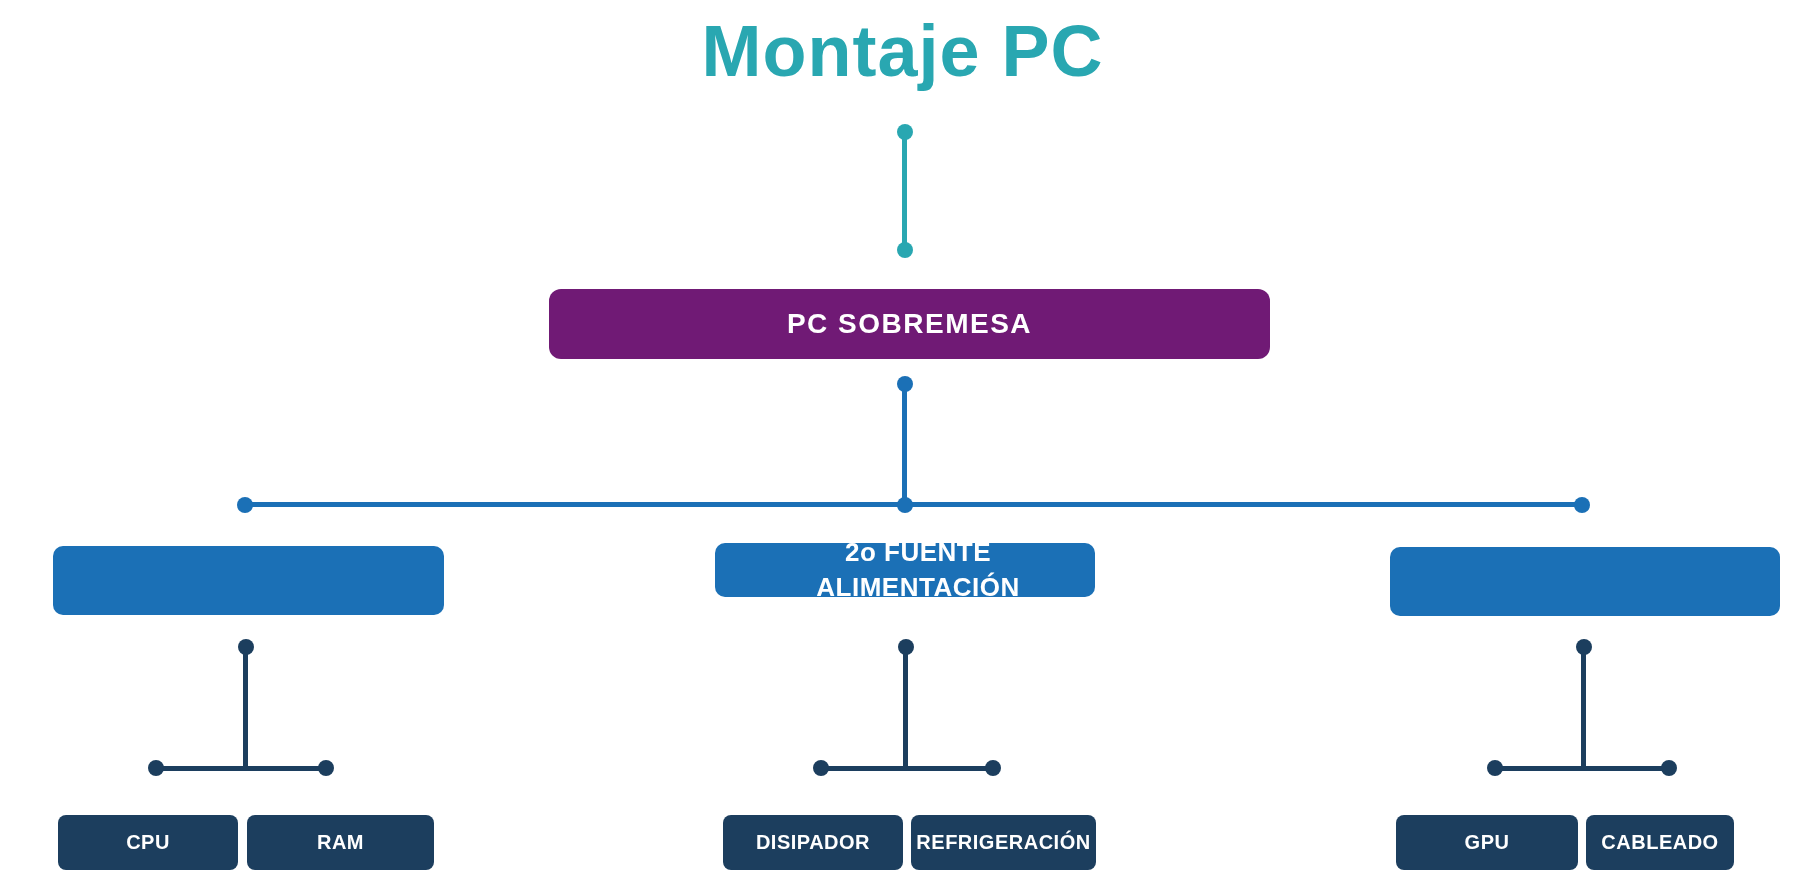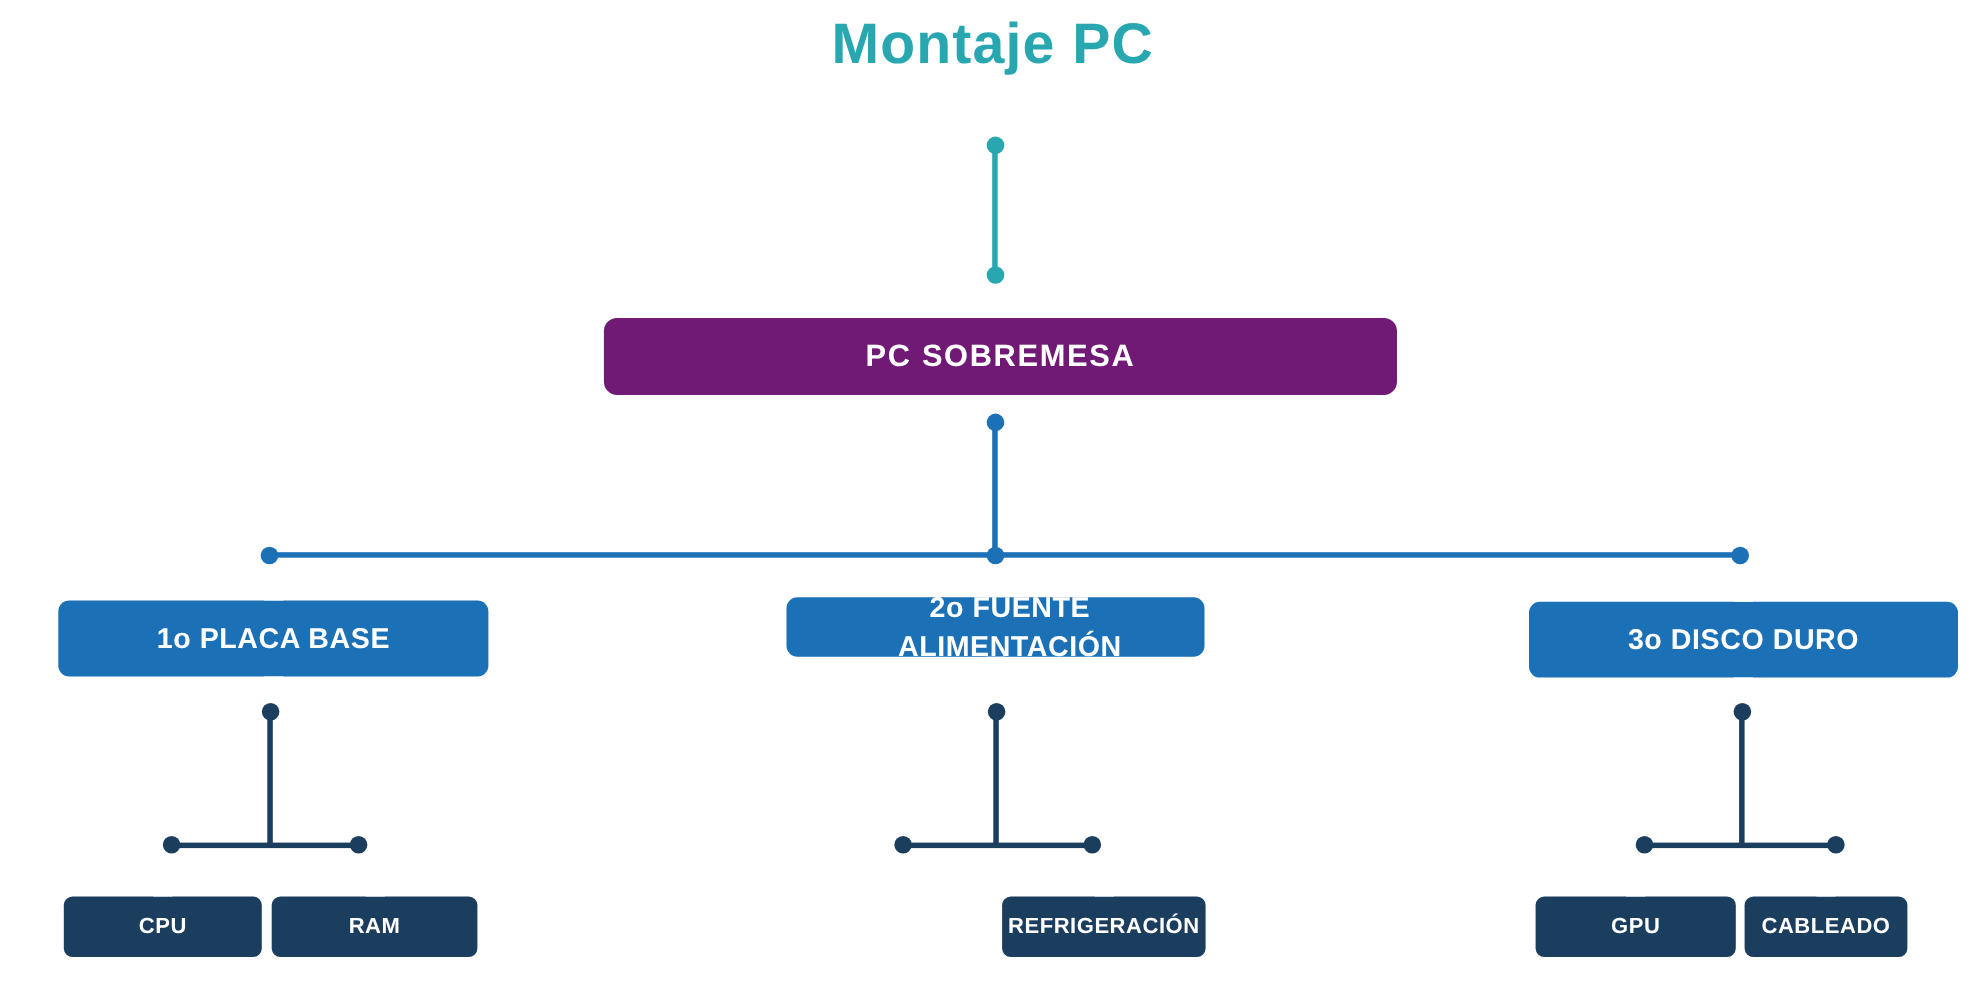--- a/index.html
+++ b/index.html
@@ -6,21 +6,21 @@
   .canvas{
     position:relative;
     width:1805px;height:893px;
     background:#ffffff;
     font-family:"Liberation Sans", sans-serif;
     overflow:hidden;
   }
   .title{
     position:absolute;left:0;top:10px;width:100%;
     text-align:center;
-    font-size:52px;font-weight:700;letter-spacing:1px;
+    font-size:72px;font-weight:700;letter-spacing:1px;
     color:#29A7B1;
   }
   .node{
     position:absolute;
     display:flex;align-items:center;justify-content:center;
     color:#ffffff;font-weight:700;text-align:center;
     box-sizing:border-box;
   }
   .node.teal{background:#701a75;border-radius:12px;font-size:28px;letter-spacing:1.5px;}
   .node.blue{background:#1B70B6;border-radius:10px;font-size:26px;letter-spacing:0.5px;}
@@ -61,33 +61,31 @@
   <div class="dot blue-ln" style="left:897px;top:376px;"></div>
   <div class="vline blue-ln" style="left:902px;top:384px;width:5px;height:121px;"></div>
   <div class="hline blue-ln" style="left:245px;top:502px;width:1337px;height:5px;"></div>
   <div class="dot blue-ln" style="left:237px;top:497px;"></div>
   <div class="dot blue-ln" style="left:897px;top:497px;"></div>
   <div class="dot blue-ln" style="left:1574px;top:497px;"></div>
 
   <div class="node blue" style="left:53px;top:546px;width:391px;height:69px;">
     <span class="caret up c-blue-up"></span>
     <span class="caret down c-blue-down"></span>
-    <span>1o PLACA BASE</span>
   </div>
 
   <div class="node blue" style="left:715px;top:543px;width:380px;height:54px;padding-left:26px;">
     <span class="caret up c-blue-up"></span>
     <span class="caret down c-blue-down"></span>
     <span class="wrap2">2o FUENTE ALIMENTACIÓN</span>
   </div>
 
   <div class="node blue" style="left:1390px;top:547px;width:390px;height:69px;">
     <span class="caret up c-blue-up"></span>
     <span class="caret down c-blue-down"></span>
-    <span>3o DISCO DURO</span>
   </div>
 
   <div class="dot navy-ln" style="left:238px;top:639px;"></div>
   <div class="vline navy-ln" style="left:243px;top:647px;width:5px;height:121px;"></div>
   <div class="hline navy-ln" style="left:156px;top:766px;width:170px;height:5px;"></div>
   <div class="dot navy-ln" style="left:148px;top:760px;"></div>
   <div class="dot navy-ln" style="left:318px;top:760px;"></div>
 
   <div class="dot navy-ln" style="left:898px;top:639px;"></div>
   <div class="vline navy-ln" style="left:903px;top:647px;width:5px;height:121px;"></div>
@@ -105,20 +103,25 @@
     <span class="caret up c-navy-up"></span>
     <span class="caret down c-navy-down"></span>
     <span>RAM</span>
   </div>
   <div class="node navy" style="left:58px;top:815px;width:180px;height:55px;">
     <span class="caret up c-navy-up"></span>
     <span class="caret down c-navy-down"></span>
     <span>CPU</span>
   </div>
 
+  <div class="node navy" style="left:723px;top:815px;width:180px;height:55px;">
+    <span class="caret up c-navy-up"></span>
+    <span class="caret down c-navy-down"></span>
+    <span>DISIPADOR</span>
+  </div>
   <div class="node navy" style="left:911px;top:815px;width:185px;height:55px;">
     <span class="caret up c-navy-up"></span>
     <span class="caret down c-navy-down"></span>
     <span>REFRIGERACIÓN</span>
   </div>
 
   <div class="node navy" style="left:1396px;top:815px;width:182px;height:55px;">
     <span class="caret up c-navy-up"></span>
     <span class="caret down c-navy-down"></span>
     <span>GPU</span>

